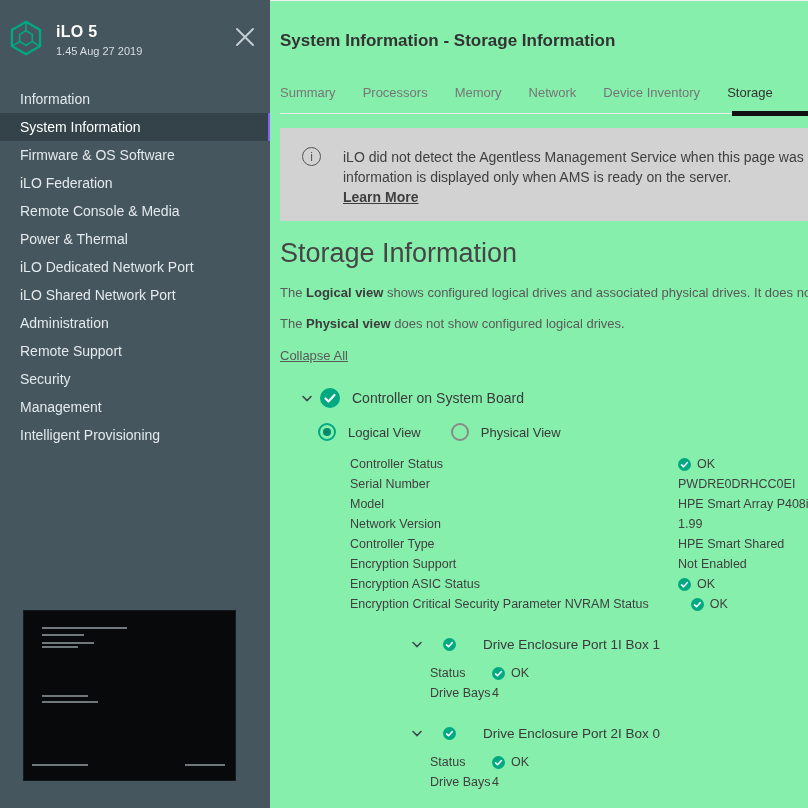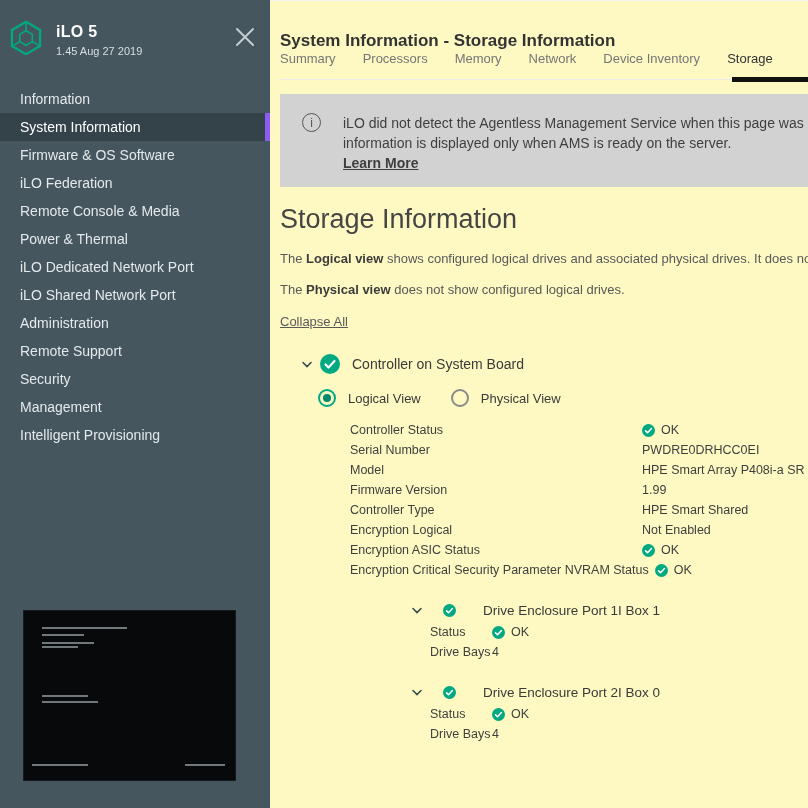--- a/index.html
+++ b/index.html
@@ -11,33 +11,33 @@
              background:#46565e; }
   .sidebar-header { display:flex; align-items:flex-start; padding:20px 14px 0 8px; }
   .logo-svg { flex-shrink:0; margin-right:12px; }
   .app-title { font-size:16px; font-weight:bold; color:#ffffff; letter-spacing:.3px; margin-top:3px;}
   .app-version { font-size:11px; color:#d7dee2; margin-top:4px; }
   .close-btn { margin-left:auto; margin-top:6px; cursor:pointer; }
 
   nav { margin-top:28px; }
   .nav-item { height:28px; line-height:28px; padding-left:20px; font-size:14px;
               color:#e3e9ec; cursor:pointer; white-space:nowrap; }
-  .nav-item.selected { background:#34424a; border-right:5px solid #8b5cf6; color:#fff; }
+  .nav-item.selected { background:#34424a; border-right:2px solid #8b5cf6; color:#fff; }
 
   .console-thumb { position:absolute; left:23px; top:610px; width:213px; height:171px;
                    background:#07090b; border:1px solid #141a1e; cursor:pointer; }
   .ct-line { position:absolute; height:2px; background:#aab4b8; opacity:.65; }
 
   
   .main { position:absolute; left:270px; top:0; width:538px; height:808px;
-          overflow:hidden; background:#fef9c3; padding-left:10px; border-top:1px solid #f2f2f2; }
+          overflow:hidden; background:#86efac; padding-left:10px; border-top:1px solid #f2f2f2; }
 
   h1.page-title { margin-top:30px; font-size:17px; font-weight:bold; color:#333; }
 
-  .tabs { position:relative; display:flex; padding-bottom:13px;
+  .tabs { position:relative; display:flex; margin-top:34px; padding-bottom:13px;
           border-bottom:1px solid #ececec; width:528px; }
   .tab { margin-right:27px; font-size:13px; color:#767676; cursor:pointer; white-space:nowrap; }
   .tab.active { color:#333; }
   .tab-underline { position:absolute; left:452px; bottom:-3px; width:130px; height:5px; background:#111; }
 
   .banner { margin-top:14px; width:730px; background:#d2d2d2; padding:19px 0 14px 22px; }
   .banner-row { display:flex; }
   .info-icon { width:19px; height:19px; border:1.5px solid #565656; border-radius:50%;
                display:flex; align-items:center; justify-content:center;
                font-size:12px; color:#565656; margin-right:22px; flex-shrink:0; font-style:normal; }
@@ -61,31 +61,31 @@
   .radio-row { display:flex; align-items:center; margin-left:16px; margin-top:15px; }
   .radio { width:18px; height:18px; border:2px solid #01a982; border-radius:50%;
            display:flex; align-items:center; justify-content:center; margin-right:12px;
            cursor:pointer; flex-shrink:0; }
   .radio .dot { width:8px; height:8px; border-radius:50%; background:#028a6c; }
   .radio.unselected { border-color:#8a8a8a; }
   .radio-label { font-size:13px; color:#3a3a3a; }
   .radio-group2 { margin-left:30px; display:flex; align-items:center; }
 
   .kv { margin-left:48px; margin-top:13px; }
-  .kv-row { display:flex; align-items:center; height:20px; font-size:12.5px; color:#3f3f3f; }
+  .kv-row { display:flex; align-items:center; height:20px; font-size:12.5px; color:#3f3f3f;gap:36px; }
   .kv-label { width:292px; flex-shrink:0; white-space:nowrap; }
   .kv-row.inline .kv-label { width:auto; margin-right:6px; }
   .kv-value { display:flex; align-items:center; gap:6px; white-space:nowrap; }
 
   .enclosure { margin-left:110px; margin-top:23px; }
   .enc-header { display:flex; align-items:center;gap:15px; }
   .enc-header .chev { margin-right:6px; }
   .enc-header .check-sm { margin-right:12px; }
   .enc-label { font-size:13.5px; color:#3a3a3a; }
-  .enc-kv { margin-left:18px; margin-top:4px; }
+  .enc-kv { margin-left:18px; margin-top:11px; }
   .enc-row { display:flex; align-items:center; height:20px; font-size:12.5px; color:#3f3f3f; }
   .enc-row .lab { width:62px; flex-shrink:0; }
   .enc-val { display:flex; align-items:center; gap:6px; }
 </style>
 </head>
 <body>
 
 <aside class="sidebar">
   <div class="sidebar-header">
     <svg class="logo-svg" width="36" height="36" viewBox="0 0 40 40">
@@ -199,29 +199,29 @@
       </div>
       <div class="kv-row">
         <span class="kv-label">Serial Number</span>
         <span class="kv-value">PWDRE0DRHCC0EI</span>
       </div>
       <div class="kv-row">
         <span class="kv-label">Model</span>
         <span class="kv-value">HPE Smart Array P408i-a SR Gen1</span>
       </div>
       <div class="kv-row">
-        <span class="kv-label">Firmware Version</span>
+        <span class="kv-label">Network Version</span>
         <span class="kv-value">1.99</span>
       </div>
       <div class="kv-row">
         <span class="kv-label">Controller Type</span>
         <span class="kv-value">HPE Smart Shared</span>
       </div>
       <div class="kv-row">
-        <span class="kv-label">Encryption Logical</span>
+        <span class="kv-label">Encryption Support</span>
         <span class="kv-value">Not Enabled</span>
       </div>
       <div class="kv-row">
         <span class="kv-label">Encryption ASIC Status</span>
         <span class="kv-value">
           <svg class="check-sm" viewBox="0 0 20 20">
               <circle cx="10" cy="10" r="10" fill="#01a982"></circle>
               <path d="M5.5 10.5l3 3 6-6.5" stroke="#fff" stroke-width="2.4" fill="none" stroke-linecap="round" stroke-linejoin="round"></path>
             </svg>
           <span>OK</span>

